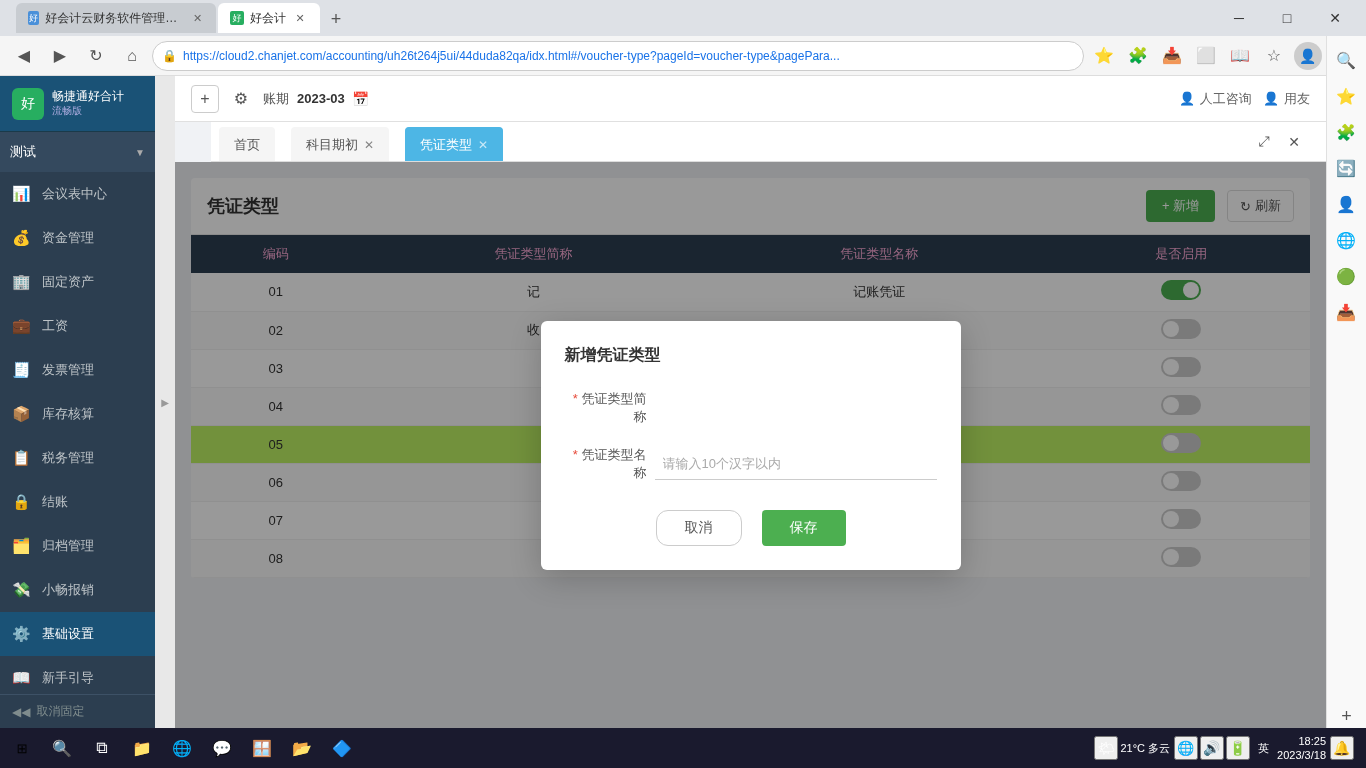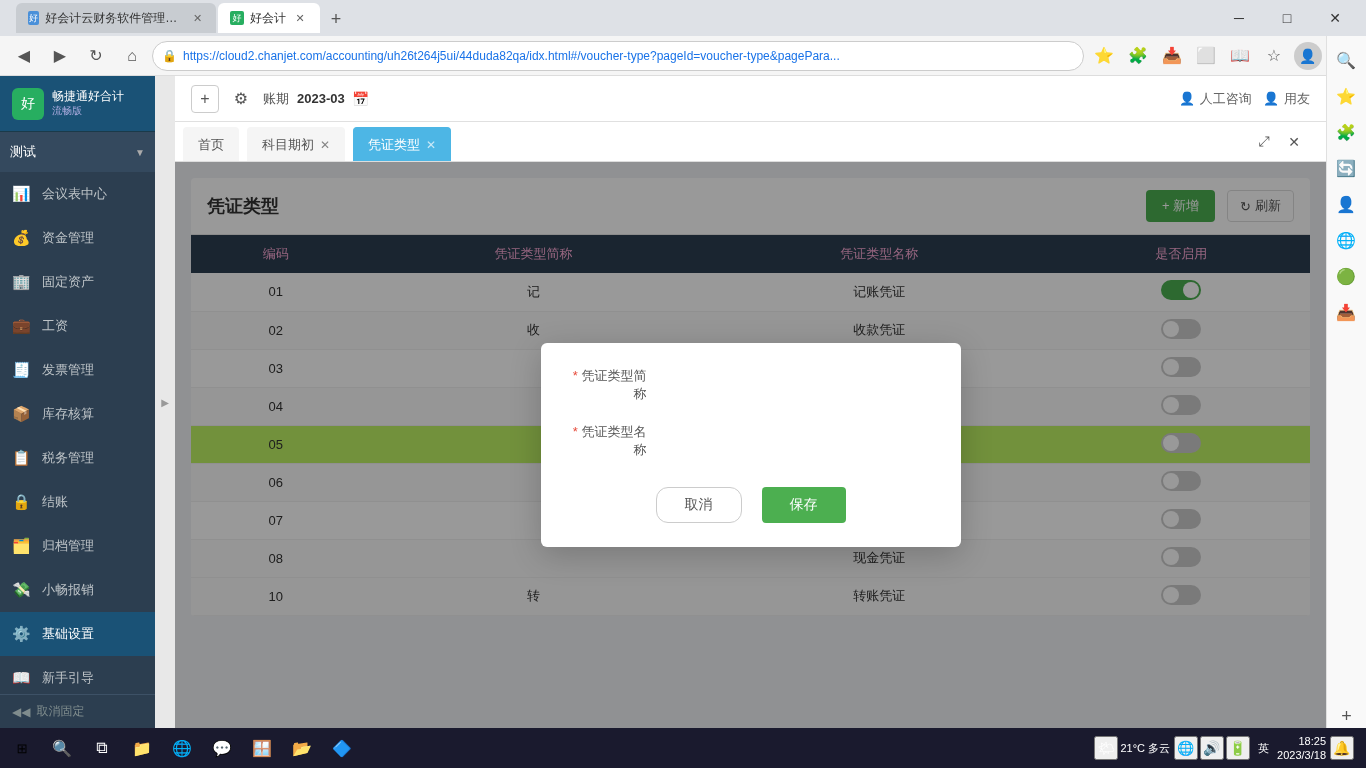--- a/index.html
+++ b/index.html
@@ -382,22 +382,23 @@
     }
 
     
     .page-tabs {
       height: 40px;
       background: #fff;
       border-bottom: 1px solid #ddd;
       display: flex;
       align-items: flex-end;
       padding: 0 8px;
-      gap: 8px;
+      gap: 16px;
       position: relative;
+      margin-left: 36px;
     }
     .page-tab {
       height: 34px;
       padding: 0 14px;
       display: flex;
       align-items: center;
       gap: 6px;
       font-size: 13px;
       color: #555;
       cursor: pointer;
@@ -947,39 +948,35 @@
                 <td></td>
                 <td>付款凭证</td>
                 <td style="text-align: center;"><div class="toggle" style="display: inline-block; margin: auto;"></div></td>
               </tr>
               <tr style="background: rgb(250, 250, 250);">
                 <td>08</td>
                 <td></td>
                 <td>现金凭证</td>
                 <td style="text-align: center;"><div class="toggle" style="display: inline-block; margin: auto;"></div></td>
               </tr>
-              <tr style="background: rgb(250, 250, 250);">
-                <td>10</td>
-                <td>转</td>
-                <td>转账凭证</td>
-                <td style="text-align: center;"><div class="toggle" style="display: inline-block; margin: auto;"></div></td>
-              </tr>
             </tbody>
         </table>
       </div>
 
       <div class="modal-overlay">
         <div class="modal">
+          <div class="modal-title">新增凭证类型</div>
 
           <div class="form-row">
             <label class="form-label">凭证类型简称</label>
           </div>
 
           <div class="form-row">
             <label class="form-label">凭证类型名称</label>
+            <input class="form-input" type="text" placeholder="请输入10个汉字以内" style="">
           </div>
 
           <div class="modal-footer">
             <button class="cancel-btn">
               <span>取消</span>
             </button>
             <button class="save-btn">
               <span>保存</span>
             </button>
           </div>

